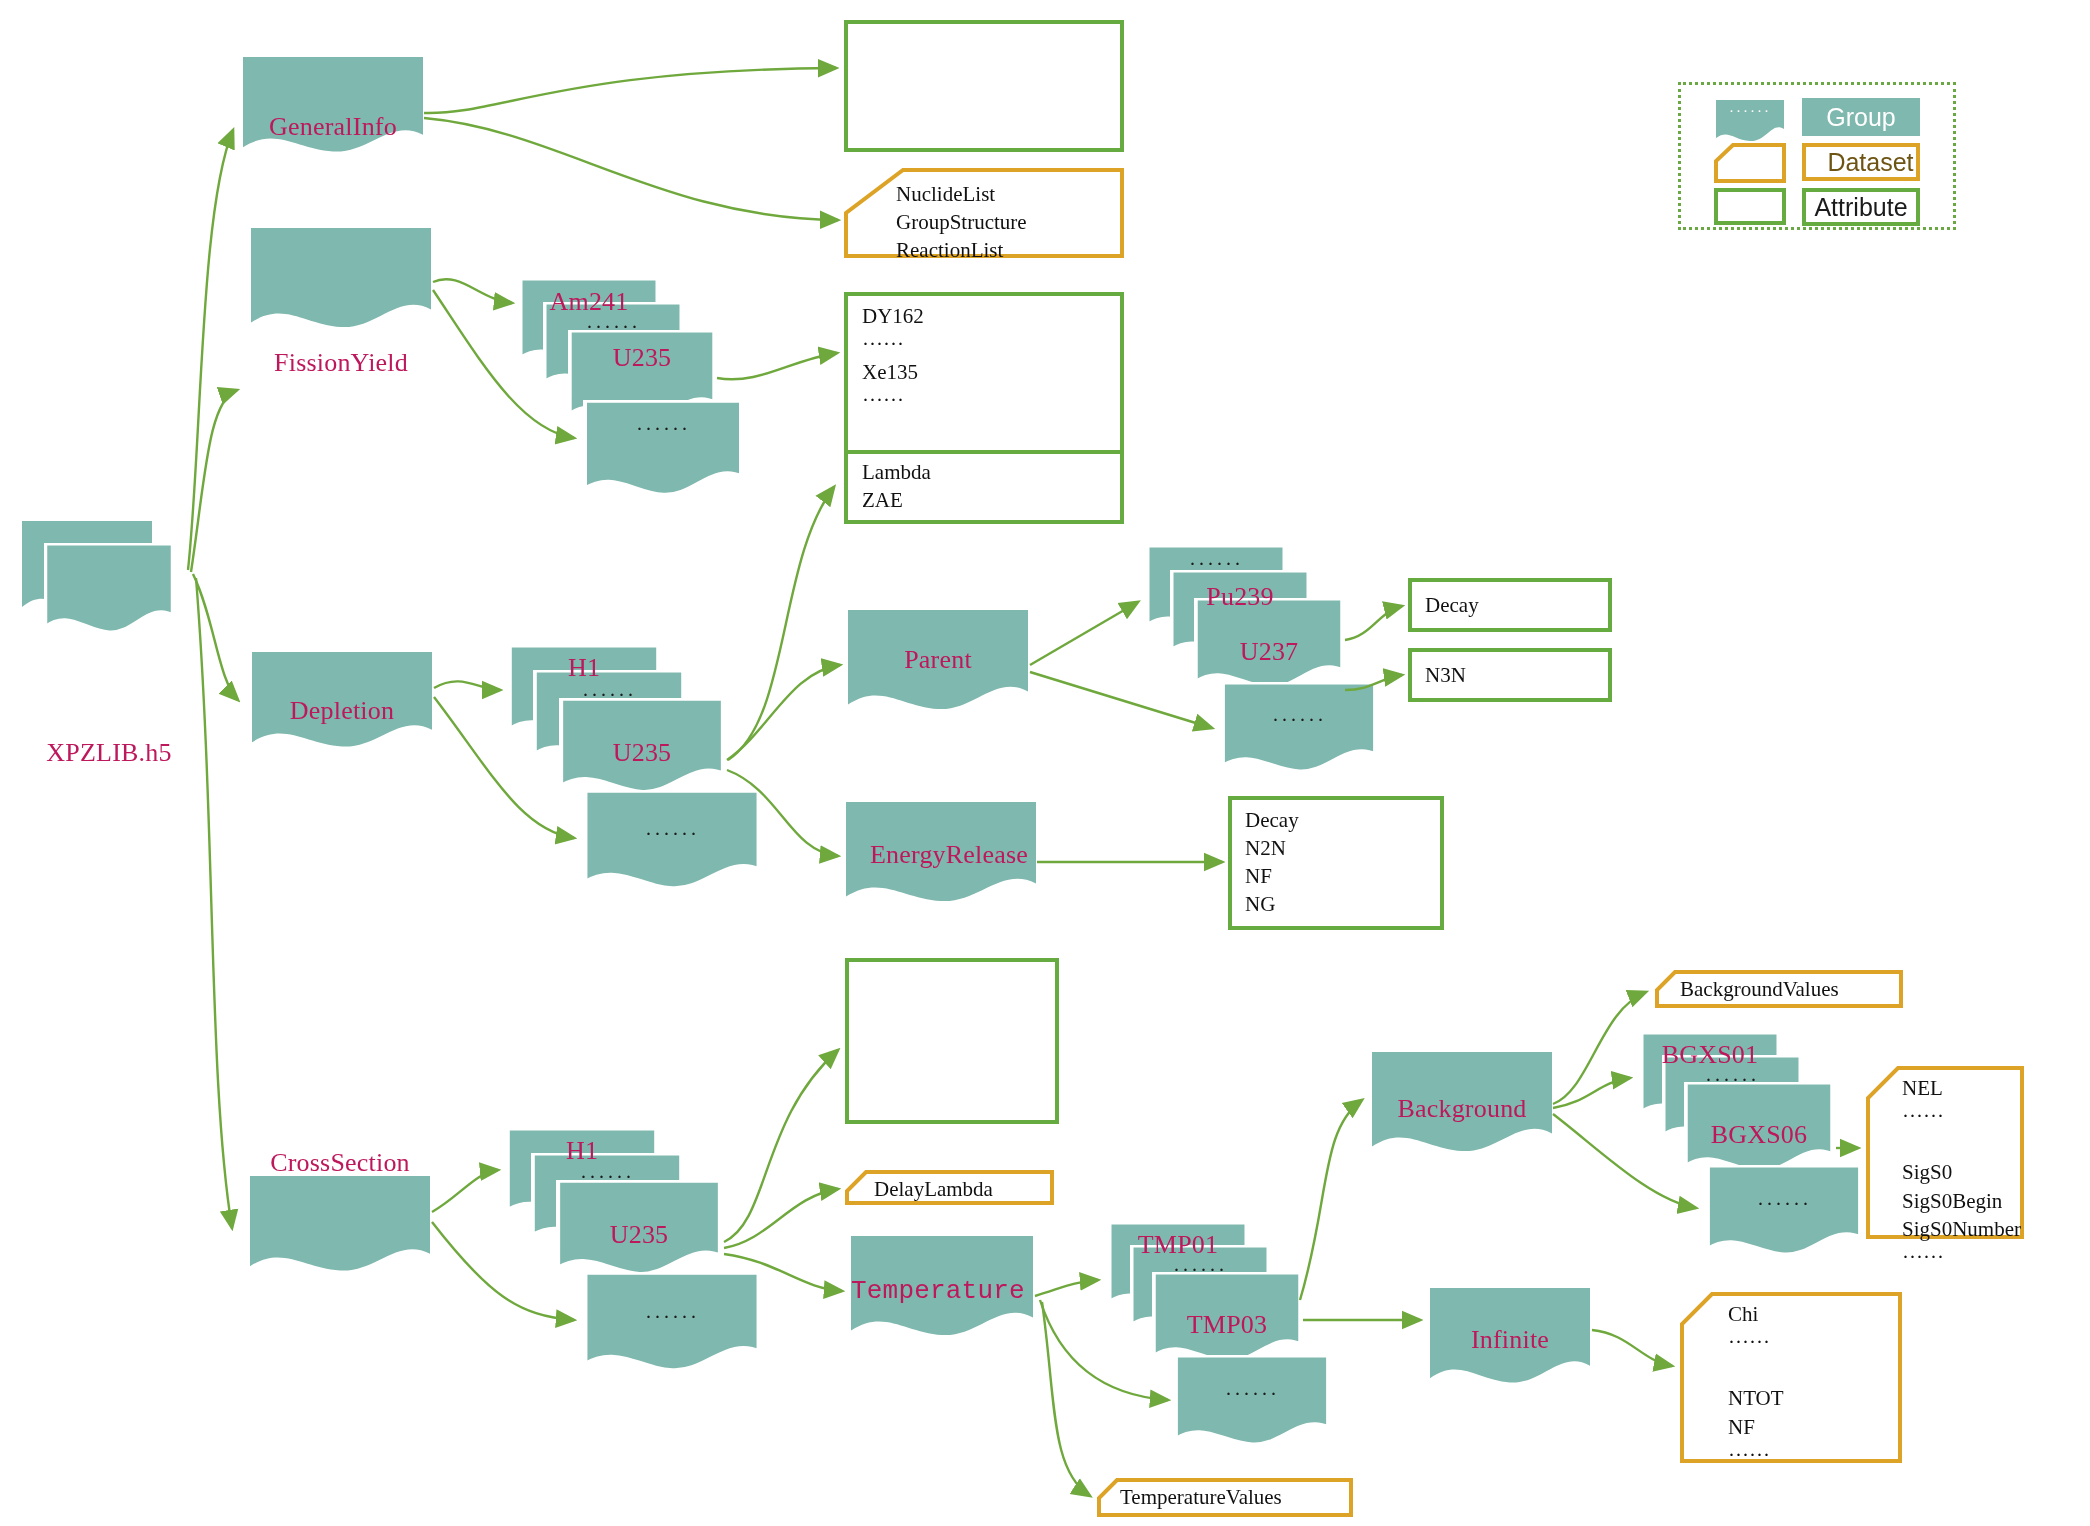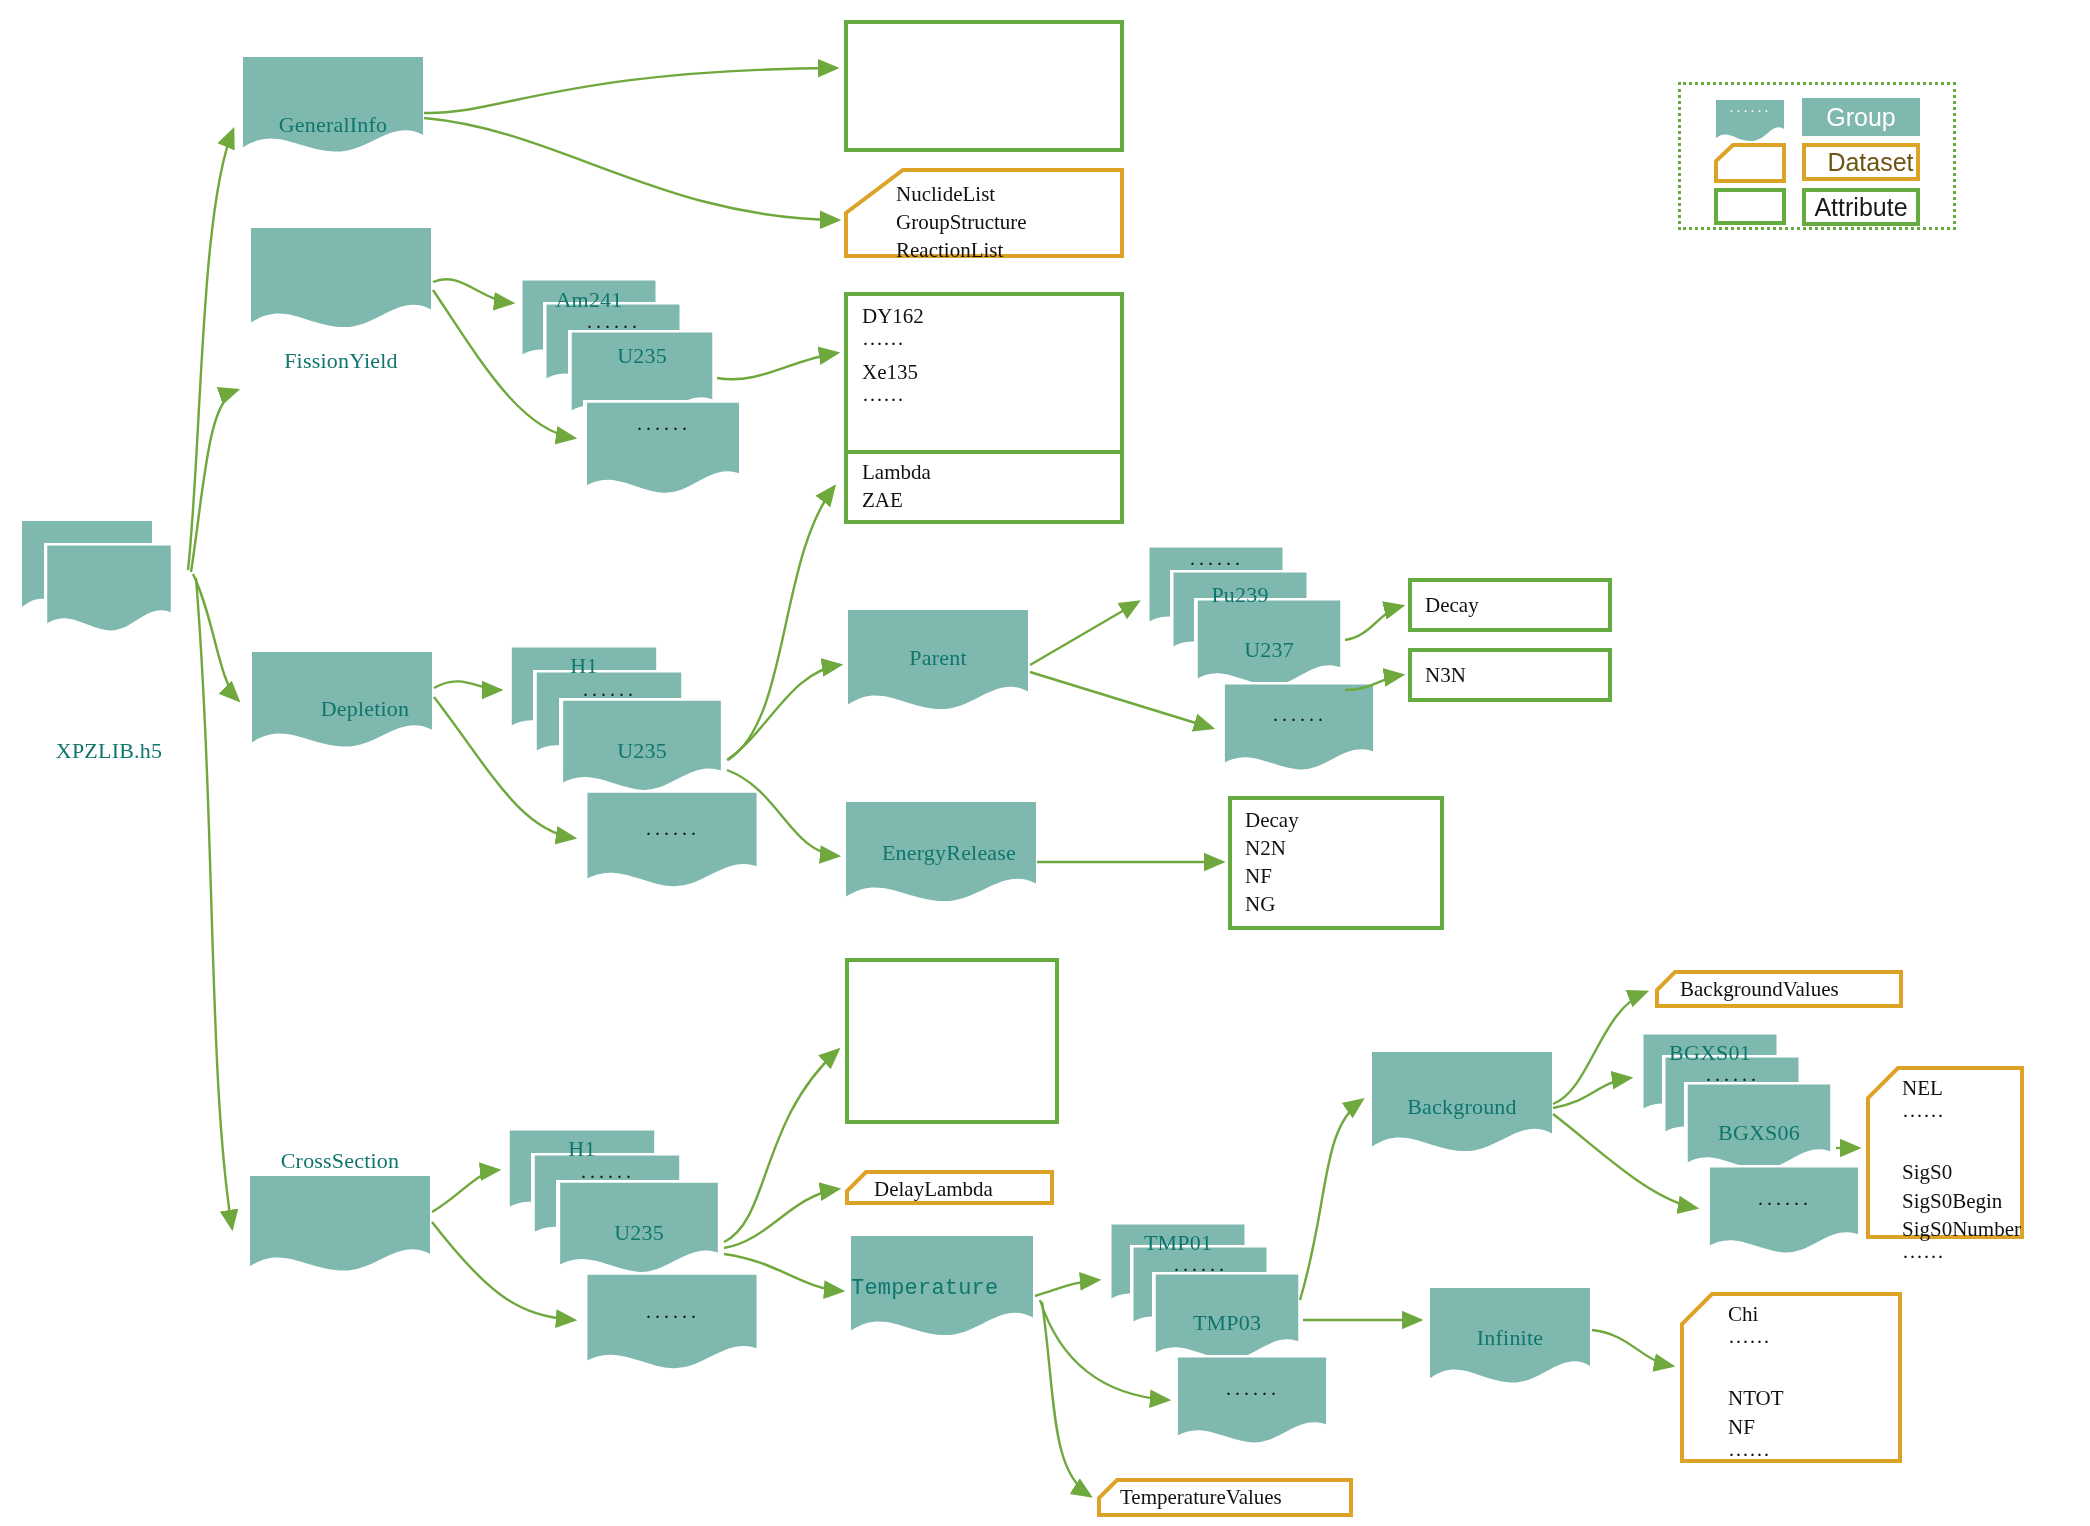--- a/index.html
+++ b/index.html
@@ -11,22 +11,22 @@
     position:relative;
     width:2090px;
     height:1526px;
     background:#ffffff;
     overflow:hidden;
   }
   .grp-label{
     position:absolute;
     left:0;right:0;
     text-align:center;
-    color:#0f766e;
-    font-size:22px;
+    color:#be185d;
+    font-size:26px;
     letter-spacing:.2px;
     pointer-events:none;
     white-space:nowrap;
   }
   .dots{
     color:#1b1b1b;
     font-size:21px;
     letter-spacing:2px;
   }
   .boxtext{
@@ -211,21 +211,21 @@
 
       <path d="M1836,1148 L1858,1148"></path>
 
       <path d="M1592,1330 C1630,1334 1640,1360 1672,1366"></path>
     </g>
   </svg>
 
   <div class="grp-label" style="left:22px;top:738px;width:174px;">XPZLIB.h5</div>
   <div class="grp-label" style="left:243px;top:112px;width:180px;">GeneralInfo</div>
   <div class="grp-label" style="left:251px;top:348px;width:180px;">FissionYield</div>
-  <div class="grp-label" style="left:252px;top:696px;width:180px;padding-left:23px;">Depletion</div>
+  <div class="grp-label" style="left:252px;top:696px;width:180px;">Depletion</div>
   <div class="grp-label" style="left:250px;top:1148px;width:180px;">CrossSection</div>
   <div class="grp-label" style="left:848px;top:645px;width:180px;">Parent</div>
   <div class="grp-label" style="left:846px;top:840px;width:206px;">EnergyRelease</div>
   <div class="grp-label" style="left:851px;top:1276px;width:144px;font-family:Liberation Mono, monospace;">Temperature</div>
   <div class="grp-label" style="left:1372px;top:1094px;width:180px;">Background</div>
   <div class="grp-label" style="left:1430px;top:1325px;width:160px;">Infinite</div>
 
   <div class="grp-label" style="left:519px;top:287px;width:140px;">Am241</div>
   <div class="grp-label dots" style="left:543px;top:315px;width:140px;">······</div>
   <div class="grp-label" style="left:568px;top:343px;width:148px;">U235</div>

